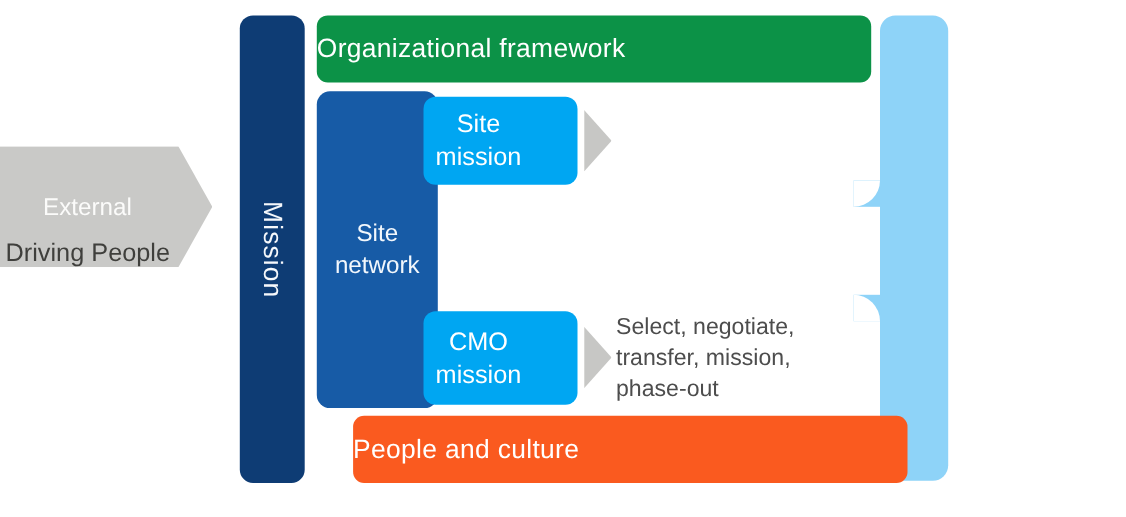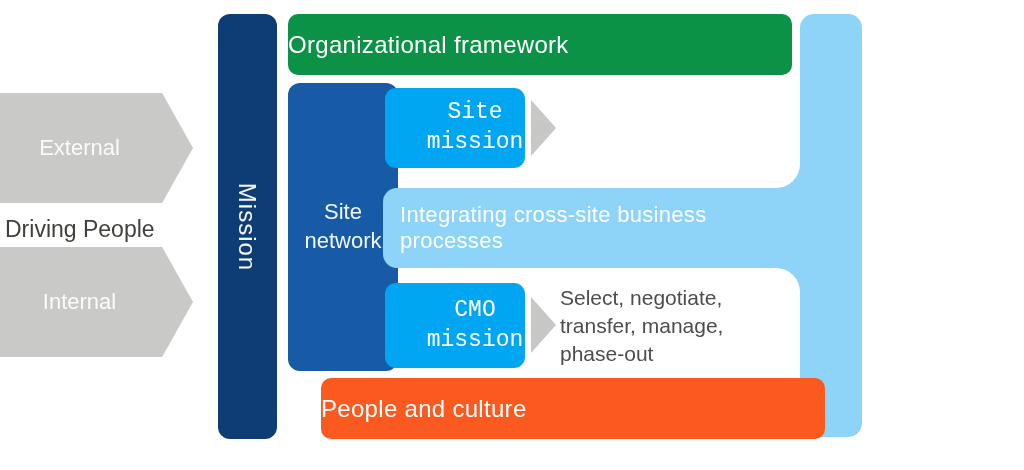--- a/index.html
+++ b/index.html
@@ -16,21 +16,21 @@
   }
   *{margin:0;padding:0;box-sizing:border-box;}
   html,body{background:#fff;}
   body{font-family:"Liberation Sans", sans-serif;}
   .stage{position:relative;width:1024px;height:470px;background:#fff;overflow:hidden;}
 
   
   .arrow{position:absolute;left:0;width:193px;height:110px;background:var(--gray);
     clip-path:polygon(0 0, 84% 0, 100% 50%, 84% 100%, 0 100%);
     display:flex;align-items:center;justify-content:center;padding-right:34px;
-    color:#fbfbfa;font-size:22px;font-weight:300;}
+    color:#fbfbfa;font-size:22px;font-weight:300;margin-top:40px;}
   .arrow.external{top:93px;}
   .arrow.internal{top:247px;}
   .df-title{position:absolute;left:5px;top:213px;width:180px;height:32px;
     font-size:23px;color:var(--dftxt);font-weight:400;line-height:32px;}
 
   
   .mission{position:absolute;left:218px;top:14px;width:59px;height:425px;
     background:var(--navy);border-radius:12px;display:flex;align-items:center;justify-content:center;}
   .mission .vtext{transform:rotate(90deg);white-space:nowrap;color:#f5f8fb;
     font-size:24px;font-weight:300;letter-spacing:1px;}
@@ -56,22 +56,22 @@
     padding-left:17px;letter-spacing:.3px;}
   .fillet-patch{position:absolute;width:24px;height:24px;background:var(--light);}
   .fillet-mask{position:absolute;width:24px;height:24px;background:#fff;}
   .fp-top,.fm-top{left:776px;top:164px;}
   .fm-top{border-bottom-right-radius:100%;}
   .fp-bottom,.fm-bottom{left:776px;top:268px;}
   .fm-bottom{border-top-right-radius:100%;}
 
   
   .bluebox{position:absolute;left:385px;width:140px;background:var(--bright);border-radius:11px;
-    display:flex;align-items:center;justify-content:flex-end;text-align:center;
-    color:#fff;font-size:23px;font-weight:300;line-height:1.3;font-family:Liberation Mono, monospace;}
+    display:flex;align-items:center;justify-content:flex-start;text-align:center;
+    color:#fff;font-size:23px;font-weight:300;line-height:1.3;}
   .bluebox span{display:block;max-width:100px;}
   .bluebox.site{top:88px;height:80px;}
   .bluebox.cmo{top:283px;height:85px;}
 
   
   .tri{position:absolute;left:531px;width:25px;height:56px;background:var(--trigray);
     clip-path:polygon(0 0, 100% 50%, 0 100%);}
   .tri.t1{top:100px;}
   .tri.t2{top:297px;}
 
@@ -83,53 +83,47 @@
 </style>
 </head>
 <body>
 
 <div class="stage">
 
   <div class="arrow external">
     <span>External</span>
   </div>
   <div class="df-title">Driving People</div>
-  <div class="arrow internal">
-    <span>Internal</span>
-  </div>
 
   <div class="mission">
     <span class="vtext">Mission</span>
   </div>
 
   <div class="hbar green">
     <span>Organizational framework</span>
   </div>
 
   <div class="sitenet">
     <span>Site network</span>
   </div>
 
   <div class="rightbar"></div>
-  <div class="band">
-    <span>Integrating cross-site business processes</span>
-  </div>
   <div class="fillet-patch fp-top"></div>
   <div class="fillet-mask fm-top"></div>
   <div class="fillet-patch fp-bottom"></div>
   <div class="fillet-mask fm-bottom"></div>
 
   <div class="bluebox site">
     <span>Site mission</span>
   </div>
   <div class="tri t1"></div>
 
   <div class="bluebox cmo">
     <span>CMO mission</span>
   </div>
   <div class="tri t2"></div>
-  <div class="desc d2">Select, negotiate, transfer, manage, phase-out</div>
+  <div class="desc d2">Select, negotiate, transfer, mission, phase-out</div>
 
   <div class="hbar orange">
     <span>People and culture</span>
   </div>
 
 </div>
 
 </body></html>

